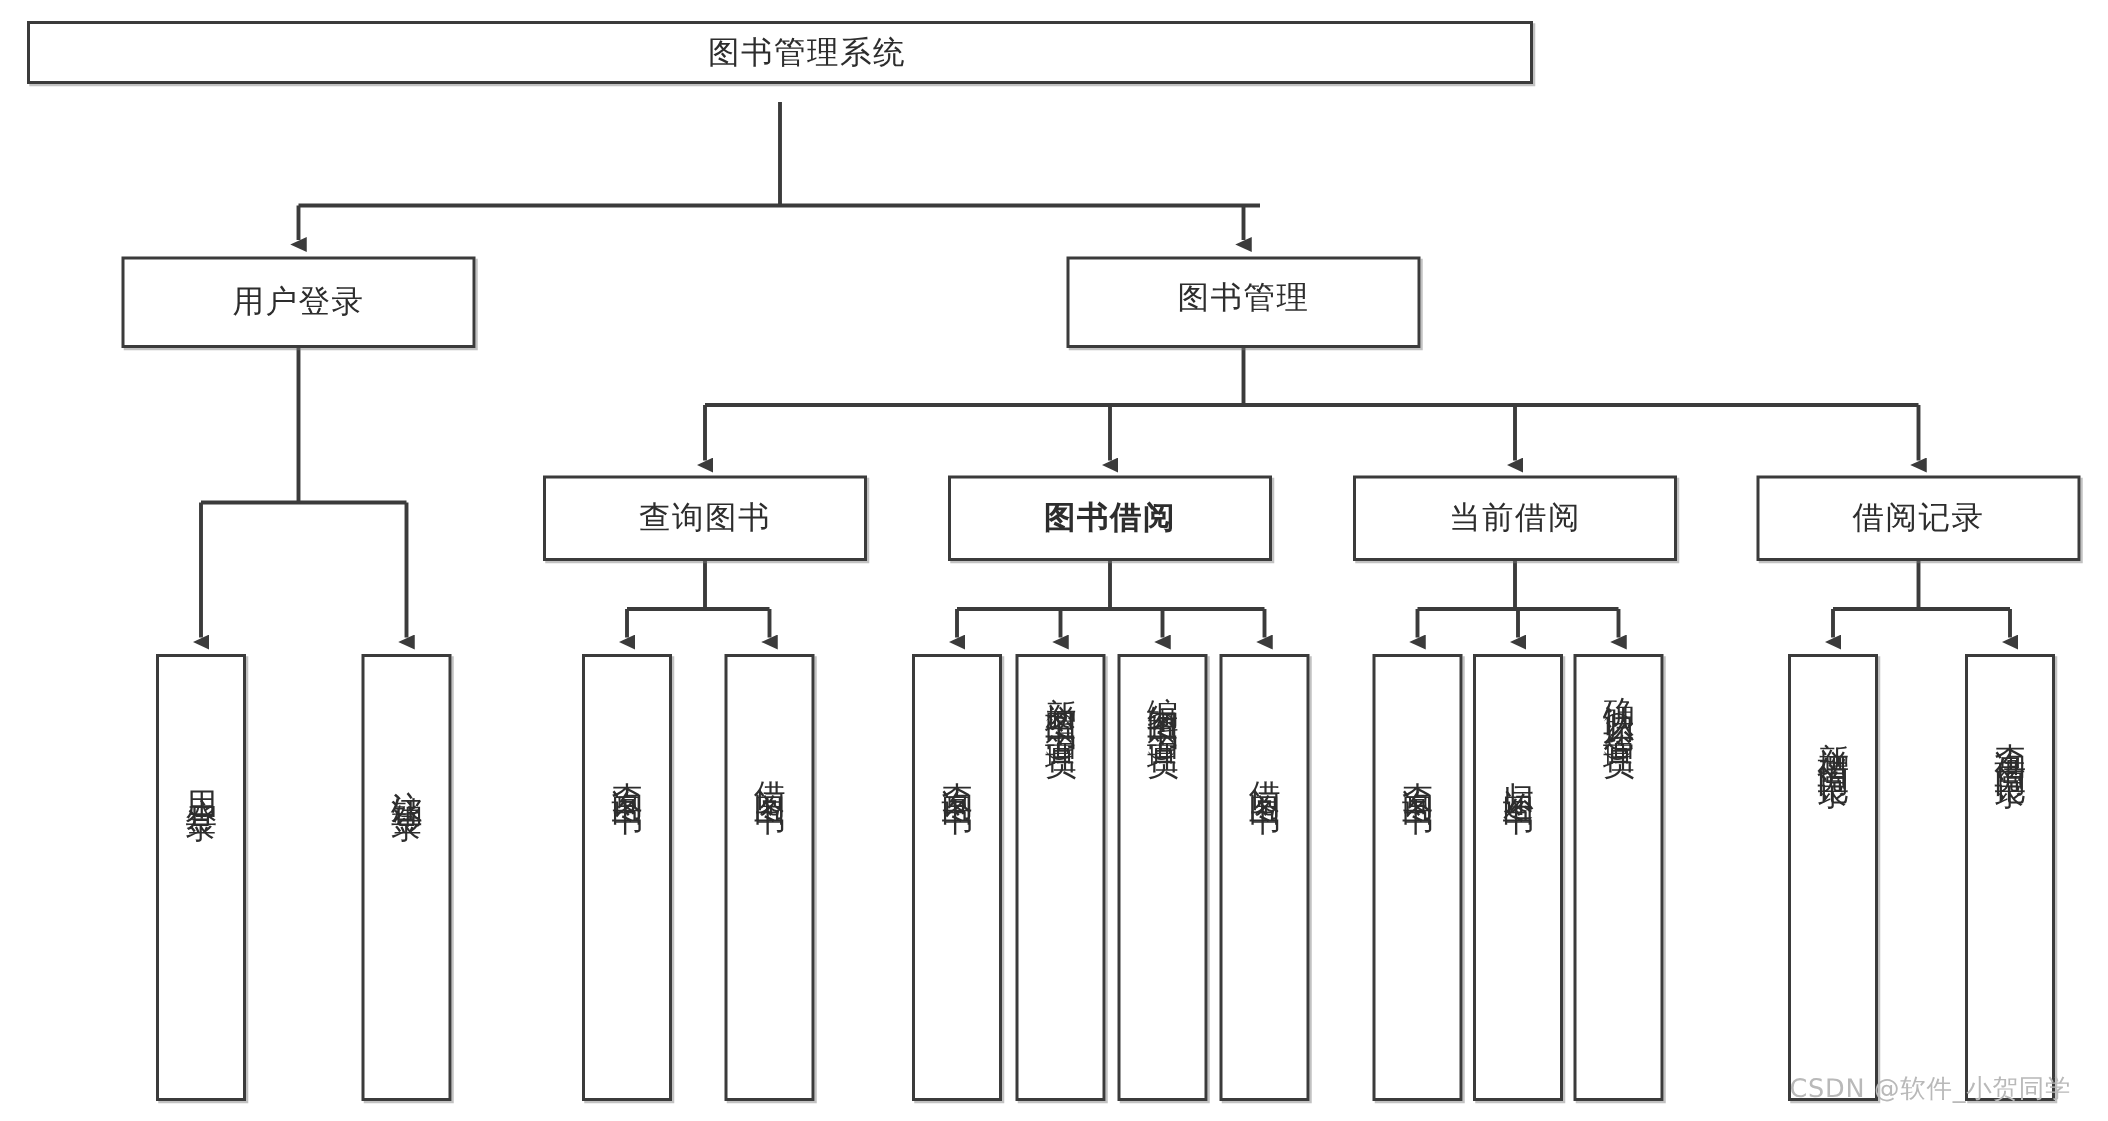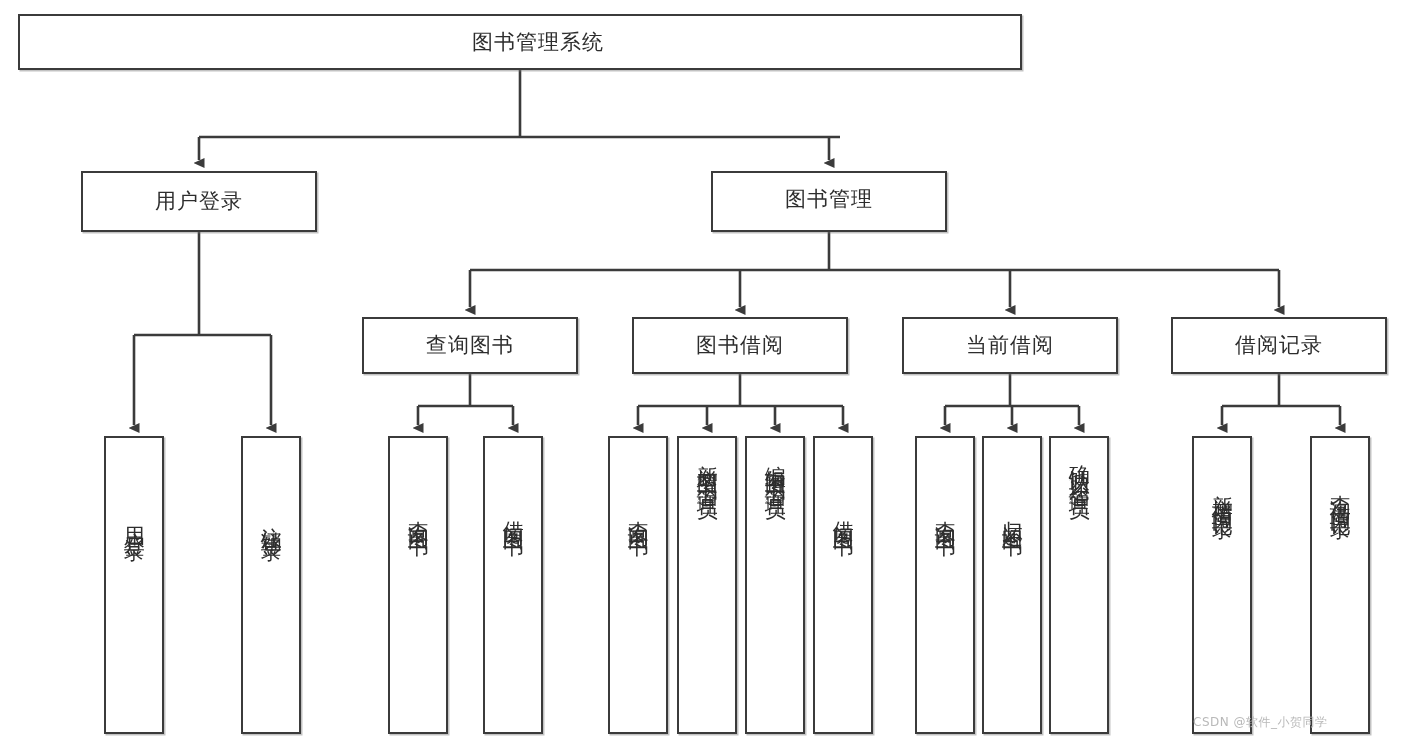--- a/index.html
+++ b/index.html
@@ -55,21 +55,21 @@
     text-orientation: upright;
     white-space: nowrap;
     letter-spacing: 5px;
     font-size: 21px;
     text-align: left;
   }
   .watermark {
     position: absolute;
     left: 1193px;
     top: 714px;
-    font-size: 12px;
+    font-size: 17px;
     color: #b9b9b9;
     letter-spacing: 0.5px;
     white-space: nowrap;
     z-index: 3;
     font-family: "DejaVu Sans", "Liberation Sans", sans-serif;
   }
 </style>
 </head>
 <body>
 
@@ -118,35 +118,35 @@
       <path d="M1012,406 L1012,425" marker-end="url(#arrow)"></path>
       <path d="M1079,406 L1079,425" marker-end="url(#arrow)"></path>
 
       <path d="M1279,374 L1279,406"></path>
       <path d="M1222,406 L1340,406"></path>
       <path d="M1222,406 L1222,425" marker-end="url(#arrow)"></path>
       <path d="M1340,406 L1340,425" marker-end="url(#arrow)"></path>
     </g>
   </svg>
 
-  <div class="node" style="left:18px;top:14px;width:1004px;height:56px;padding-left:36px;">
+  <div class="node" style="left:18px;top:14px;width:1004px;height:42px;padding-left:36px;">
     <span class="node-label">图书管理系统</span>
   </div>
 
   <div class="node" style="left:81px;top:171px;width:236px;height:61px;">
     <span class="node-label">用户登录</span>
   </div>
   <div class="node" style="left:711px;top:171px;width:236px;height:61px;font-family:Liberation Mono, monospace;">
     <span class="node-label">图书管理</span>
   </div>
 
   <div class="node" style="left:362px;top:317px;width:216px;height:57px;">
     <span class="node-label">查询图书</span>
   </div>
-  <div class="node" style="left:632px;top:317px;width:216px;height:57px;">
+  <div class="node" style="left:632px;top:317px;width:216px;height:57px;font-weight:bold;">
     <span class="node-label">图书借阅</span>
   </div>
   <div class="node" style="left:902px;top:317px;width:216px;height:57px;">
     <span class="node-label">当前借阅</span>
   </div>
   <div class="node" style="left:1171px;top:317px;width:216px;height:57px;">
     <span class="node-label">借阅记录</span>
   </div>
 
   <div class="node vertical" style="left:104px;top:436px;width:60px;height:298px;padding-top:72px;">

